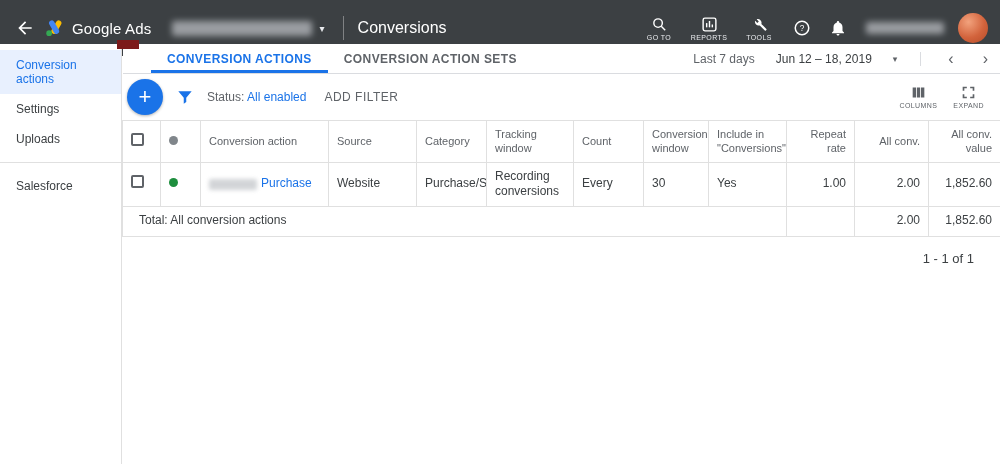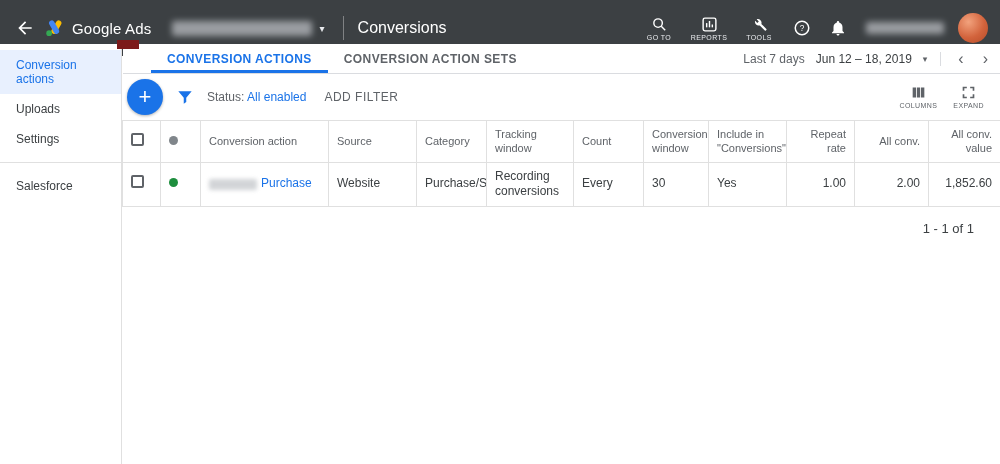--- a/index.html
+++ b/index.html
@@ -28,21 +28,21 @@
   .sidebar { position: absolute; left: 0; top: 44px; width: 122px; height: 420px; border-right: 1px solid #e0e0e0; background: #fff; padding-top: 6px; }
   .side-item { font-size: 12px; color: #3c4043; padding: 8px 16px; cursor: pointer; }
   .side-item.active { color: #1a73e8; background: #e8f0fe; }
   .side-divider { height: 1px; background: #e0e0e0; margin: 8px 0; }
 
   
   .content { position: absolute; left: 123px; top: 44px; width: 877px; height: 420px; background: #fff; }
   .tabs-row { height: 30px; border-bottom: 1px solid #dadce0; display: flex; align-items: stretch; padding-left: 28px; position: relative; }
   .tab { font-size: 12px; font-weight: bold; letter-spacing: .4px; color: #5f6368; padding: 0 16px; display: flex; align-items: center; cursor: pointer; white-space: nowrap; }
   .tab.active { color: #1a73e8; box-shadow: inset 0 -3px 0 #1a73e8; }
-  .daterange { position: absolute; right: 8px; top: 0; height: 30px; display: flex; align-items: center; gap: 11px; cursor: pointer; }
+  .daterange { position: absolute; right: 8px; top: 0; height: 30px; display: flex; align-items: center; gap: 21px; cursor: pointer; }
   .dr-preset { font-size: 12px; color: #5f6368; }
   .dr-range { font-size: 12px; color: #3c4043; }
   .dr-caret { font-size: 9px; color: #5f6368; }
   .dr-div { width: 1px; height: 14px; background: #dadce0; margin: 0 2px; }
   .chev { font-size: 16px; color: #5f6368; padding: 0 4px; line-height: 1; cursor: pointer; }
 
   .toolbar { height: 46px; display: flex; align-items: center; padding: 0 10px 0 4px; gap: 12px; }
   .fab { width: 36px; height: 36px; border-radius: 50%; background: #1a73e8; border: none; color: #fff; display: flex; align-items: center; justify-content: center; cursor: pointer; box-shadow: 0 1px 3px rgba(0,0,0,.3); flex: none; }
   .fab span { font-size: 22px; line-height: 1; }
   .funnel { display: flex; align-items: center; cursor: pointer; }
@@ -130,22 +130,22 @@
       </div>
       <div class="account-id-blur"></div>
       <div class="avatar"></div>
     </div>
   </header>
 
   <div class="redacted-chip"></div>
 
   <aside class="sidebar">
     <div class="side-item active"><span>Conversion actions</span></div>
+    <div class="side-item"><span>Settings</span></div>
     <div class="side-item"><span>Uploads</span></div>
-    <div class="side-item"><span>Settings</span></div>
     <div class="side-divider"></div>
     <div class="side-item"><span>Salesforce</span></div>
   </aside>
 
   <main class="content">
 
     <div class="tabs-row">
       <div class="tab active">
           <span>CONVERSION ACTIONS</span>
         </div>
@@ -233,19 +233,25 @@
           <td>Website</td>
           <td>Purchase/Sale</td>
           <td>Recording conversions</td>
           <td>Every</td>
           <td>30</td>
           <td>Yes</td>
           <td class="num">1.00</td>
           <td class="num">2.00</td>
           <td class="num">1,852.60</td>
         </tr>
+        <tr class="total-row">
+          <td colspan="9" class="total-label">Total: All conversion actions</td>
+          <td class="num"></td>
+          <td class="num">2.00</td>
+          <td class="num">1,852.60</td>
+        </tr>
       </tbody>
     </table>
 
     <div class="pagination">1 - 1 of 1</div>
 
   </main>
 </div>
 
 </body></html>

